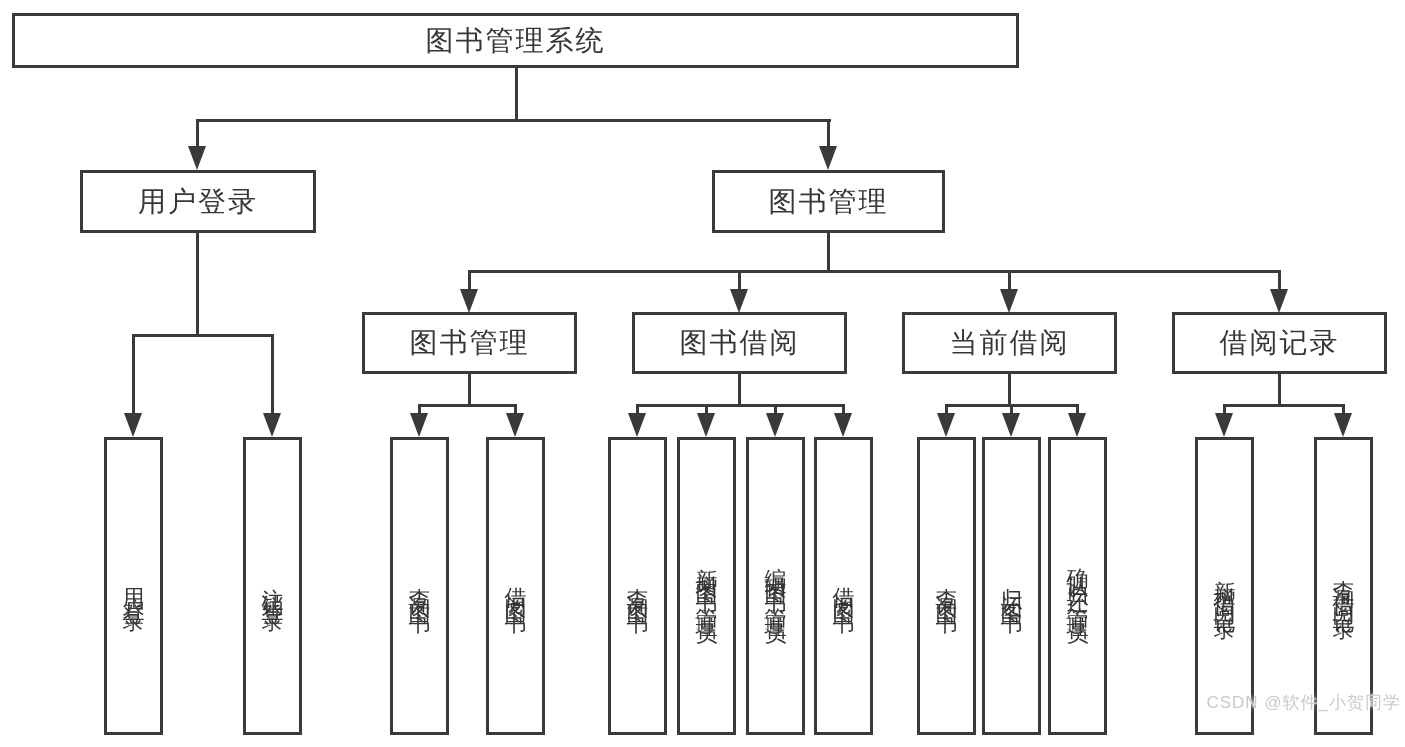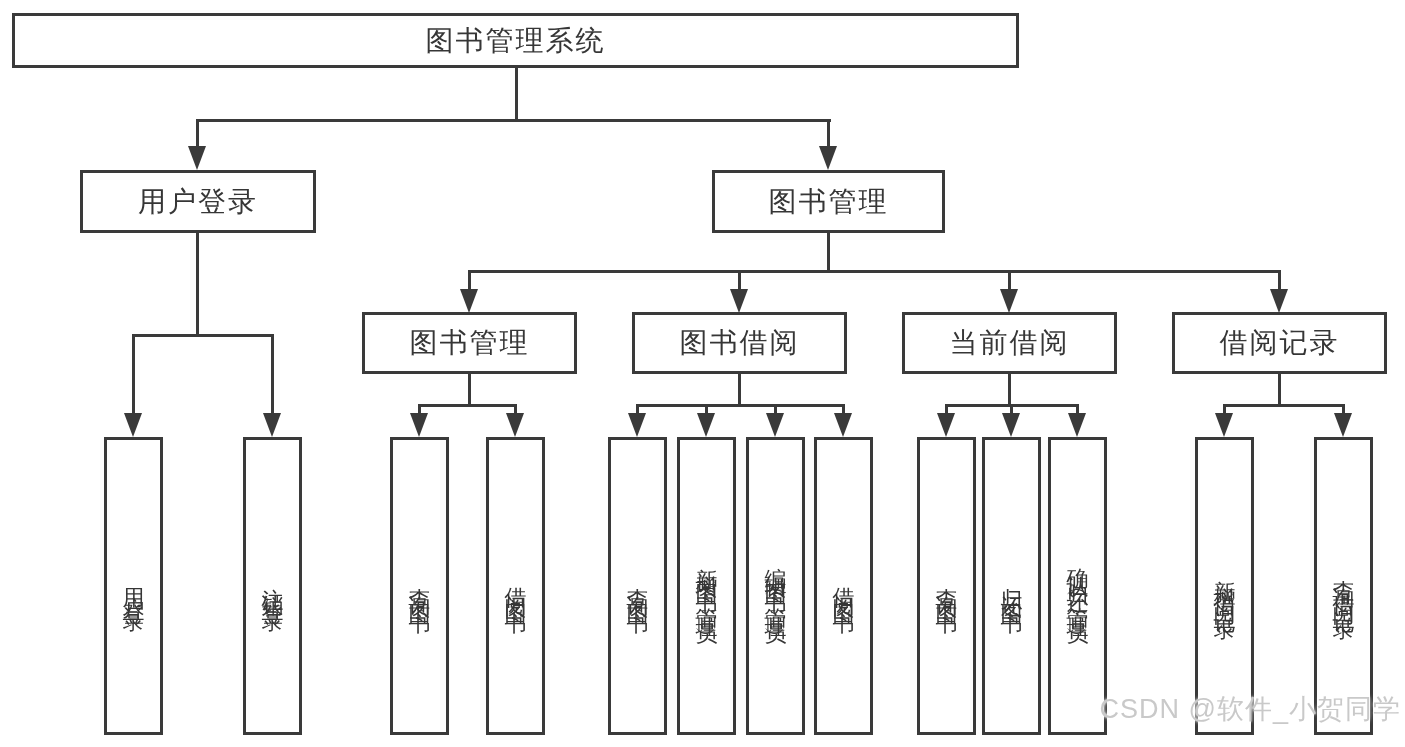--- a/index.html
+++ b/index.html
@@ -20,21 +20,21 @@
     font-size:22px; letter-spacing:8px; line-height:1;
   }
   .ln { position:absolute; background:var(--line); z-index:1; }
   .ar {
     position:absolute; width:0; height:0; z-index:3;
     border-left:9px solid transparent; border-right:9px solid transparent;
     border-top:24px solid var(--line);
   }
   .watermark {
     position:absolute; right:4px; top:691px; z-index:9;
-    font-size:27px; letter-spacing:1px; color:var(--wm);
+    font-size:17px; letter-spacing:1px; color:var(--wm);
     text-shadow:0 0 2px #ffffff, 0 0 4px #ffffff; white-space:nowrap;
   }
 </style>
 </head>
 <body>
 
 <div class="canvas">
 
   <div class="ln" style="left:515px;top:68px;width:3px;height:54px"></div>
   <div class="ln" style="left:196px;top:119px;width:635px;height:3px"></div>

